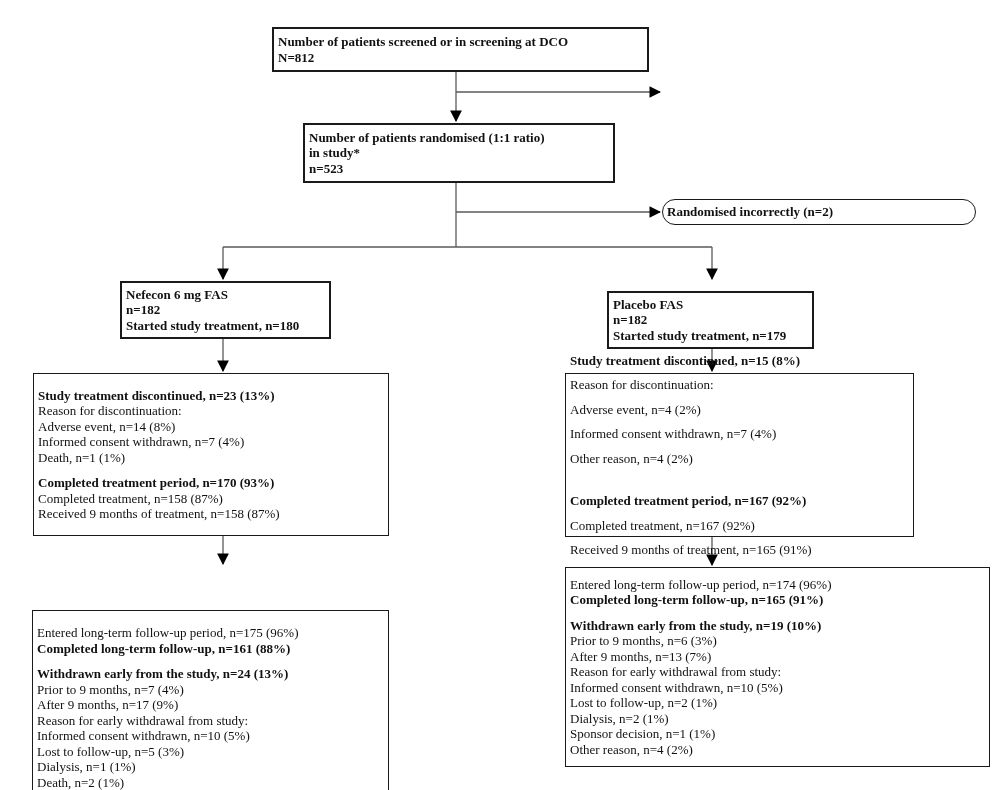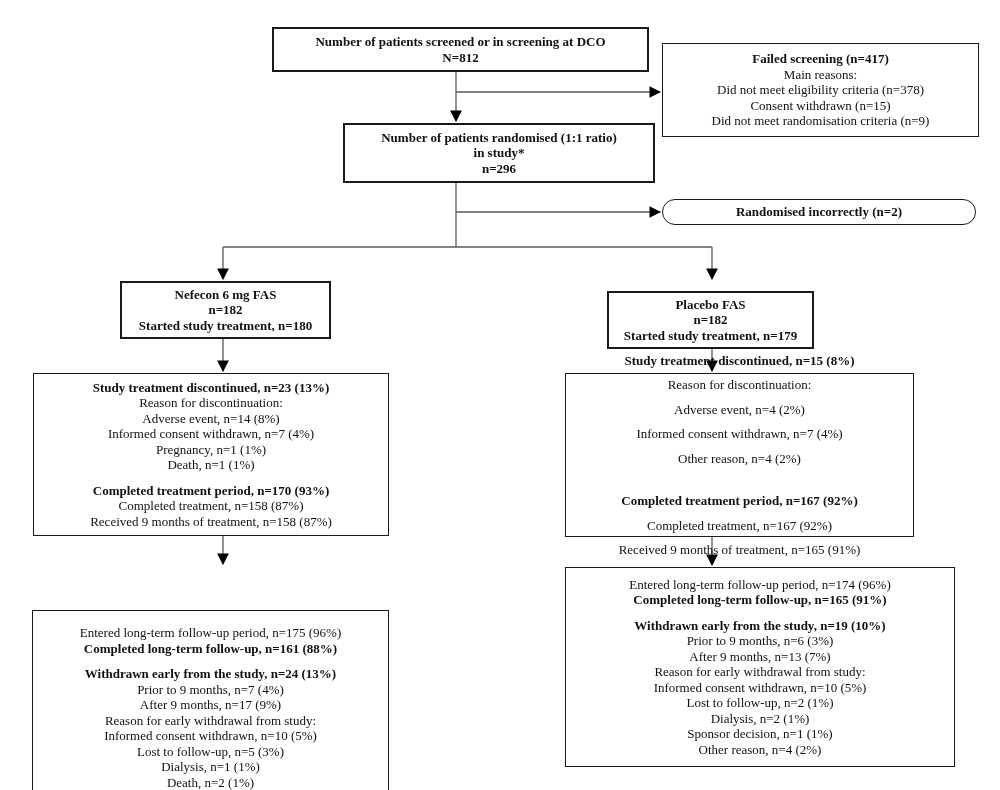--- a/index.html
+++ b/index.html
@@ -12,21 +12,20 @@
     overflow:hidden;
   }
   .box{
     position:absolute;
     box-sizing:border-box;
     border:1.5px solid #1a1a1a;
     background:#ffffff;
     display:flex;
     flex-direction:column;
     justify-content:center;
-    text-align:center;
     padding:2px 4px;
     z-index:2;
   }
   .box.thick{border-width:2px;}
   .line{
     font-size:13px;
     line-height:15.5px;
     white-space:nowrap;
   }
   .line.bold{font-weight:bold;}
@@ -37,28 +36,28 @@
     z-index:1;
   }
   .connectors path{
     stroke:#5a5a5a;
     stroke-width:1.3;
     fill:none;
   }
   
   .b-screened      {left:272px;top:27px; width:377px;height:45px;}
   .b-failed        {left:662px;top:43px; width:317px;height:94px;}
-  .b-randomised    {left:303px;top:123px;width:312px;height:60px;margin-left:40px;}
+  .b-randomised    {left:303px;top:123px;width:312px;height:60px;}
   .b-randincorrect {left:662px;top:199px;width:314px;height:26px;border-radius:13px;}
   .b-nefarm        {left:120px;top:281px;width:211px;height:58px;}
   .b-placarm       {left:607px;top:291px;width:207px;height:58px;}
   .b-neftreat      {left:33px; top:373px;width:356px;height:163px;}
   .b-plactreat     {left:565px;top:373px;width:349px;height:164px;gap:9px;}
   .b-neffu         {left:32px; top:566px;width:357px;height:211px;margin-top:44px;}
-  .b-placfu        {left:565px;top:567px;width:390px;height:200px;}
+  .b-placfu        {left:565px;top:567px;width:425px;height:200px;}
 </style>
 </head>
 <body>
 
 <div id="canvas">
 
   <svg class="connectors" width="1000" height="790" aria-hidden="true">
     <defs>
       <marker id="arr" viewBox="0 0 10 10" refX="9" refY="5" markerWidth="9" markerHeight="9" orient="auto">
         <polygon points="0,0 10,5 0,10" fill="#000000"></polygon>
@@ -75,32 +74,25 @@
     <path d="M712 339 L712 371" marker-end="url(#arr)"></path>
     <path d="M223 536 L223 564" marker-end="url(#arr)"></path>
     <path d="M712 537 L712 565" marker-end="url(#arr)"></path>
   </svg>
 
   <div class="box thick b-screened">
       <div class="line bold">Number of patients screened or in screening at DCO</div>
       <div class="line bold">N=812</div>
     </div>
 
-  <div class="box b-failed">
-      <div class="line bold">Failed screening (n=417)</div>
-      <div class="line">Main reasons:</div>
-      <div class="line">Did not meet eligibility criteria (n=378)</div>
-      <div class="line">Consent withdrawn (n=15)</div>
-      <div class="line">Did not meet randomisation criteria (n=9)</div>
-    </div>
 
   <div class="box thick b-randomised">
       <div class="line bold">Number of patients randomised (1:1 ratio)</div>
       <div class="line bold">in study*</div>
-      <div class="line bold">n=296</div>
+      <div class="line bold">n=523</div>
     </div>
 
   <div class="box b-randincorrect">
       <div class="line bold">Randomised incorrectly (n=2)</div>
     </div>
 
   <div class="box thick b-nefarm">
       <div class="line bold">Nefecon 6 mg FAS</div>
       <div class="line bold">n=182</div>
       <div class="line bold">Started study treatment, n=180</div>
@@ -110,21 +102,20 @@
       <div class="line bold">Placebo FAS</div>
       <div class="line bold">n=182</div>
       <div class="line bold">Started study treatment, n=179</div>
     </div>
 
   <div class="box b-neftreat">
       <div class="line bold">Study treatment discontinued, n=23 (13%)</div>
       <div class="line">Reason for discontinuation:</div>
       <div class="line">Adverse event, n=14 (8%)</div>
       <div class="line">Informed consent withdrawn, n=7 (4%)</div>
-      <div class="line">Pregnancy, n=1 (1%)</div>
       <div class="line">Death, n=1 (1%)</div>
       <div class="line blank"></div>
       <div class="line bold">Completed treatment period, n=170 (93%)</div>
       <div class="line">Completed treatment, n=158 (87%)</div>
       <div class="line">Received 9 months of treatment, n=158 (87%)</div>
     </div>
 
   <div class="box b-plactreat">
       <div class="line bold">Study treatment discontinued, n=15 (8%)</div>
       <div class="line">Reason for discontinuation:</div>

